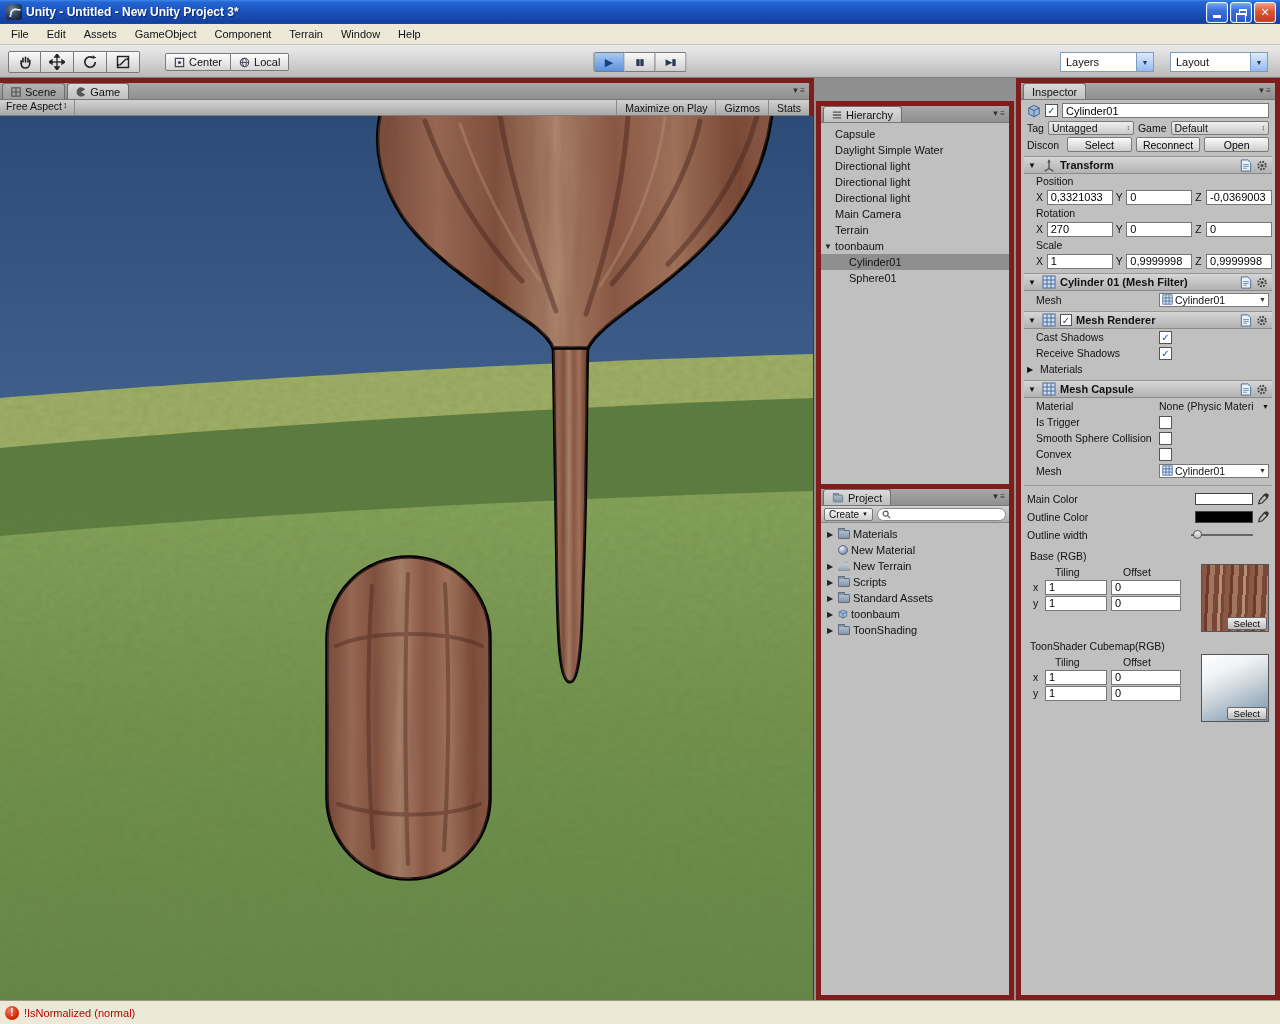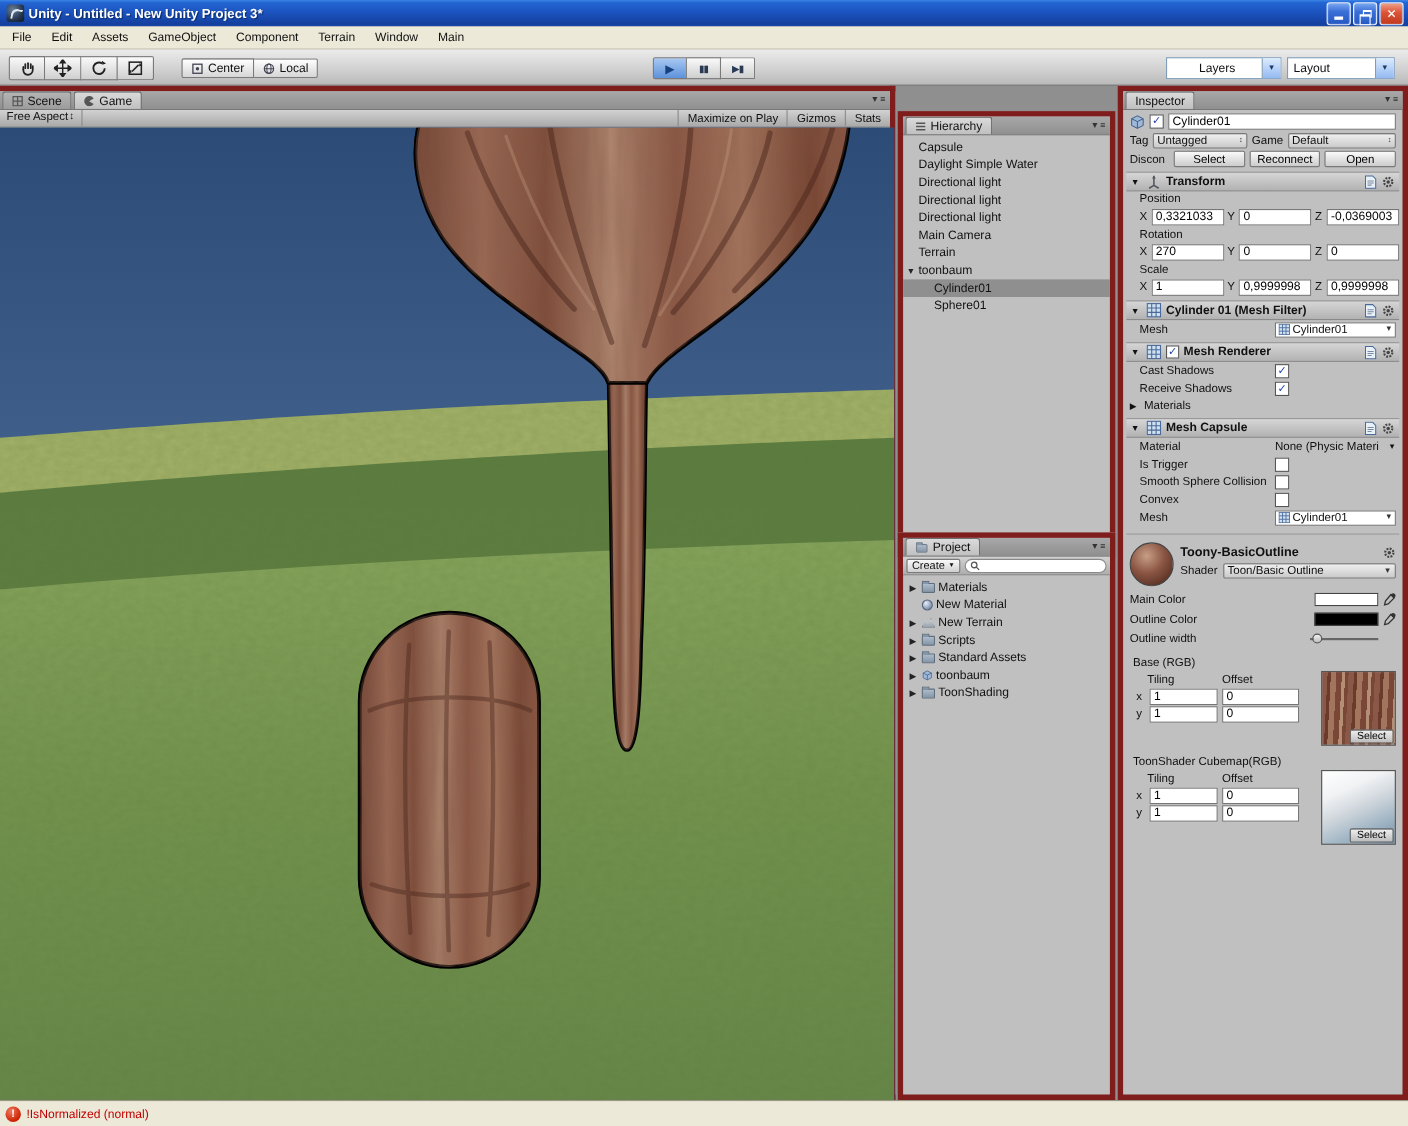--- a/index.html
+++ b/index.html
@@ -156,21 +156,21 @@
   .swatch.white { background:#fff; }
   .swatch.black { background:#000; }
   .dropper { width:12px; height:12px; cursor:pointer; }
   .slider { width:62px; height:12px; position:relative; cursor:pointer; flex:none; }
   .slider .track { position:absolute; left:0; right:0; top:5px; height:2px; background:#666; }
   .slider .thumb { position:absolute; left:2px; top:1px; width:9px; height:9px; border-radius:50%;
     background:linear-gradient(180deg,#f2f2f2,#bdbdbd); border:1px solid #555; }
   .texblock { display:flex; padding:0 3px; margin-bottom:4px; }
   .tileset { width:178px; padding-left:6px; }
   .tilehead { display:flex; height:15px; align-items:center; font-size:10.5px; }
-  .tilehead .h1 { margin-left:10px; width:68px; }
+  .tilehead .h1 { margin-left:22px; width:68px; }
   .tilerow { display:flex; align-items:center; height:16px; gap:4px; }
   .tilerow .al { width:8px; font-size:10.5px; }
   .tf1 { width:62px; height:13px; font-size:10.5px; }
   .tf2 { width:70px; height:13px; font-size:10.5px; }
   .texthumb { width:68px; height:68px; border:1px solid #555; position:relative; flex:none; margin-left:2px; }
   .thumb-wood { background:repeating-linear-gradient(93deg,#8a5847 0 5px,#6b3a2b 5px 8px,#a2755f 8px 13px,#7a4636 13px 18px,#b58e76 18px 21px,#7a4636 21px 24px); }
   .thumb-cube { background:linear-gradient(155deg,#ffffff 0%,#f0f2f4 28%,#ccd4da 52%,#9fb4c4 75%,#7690a6 100%); }
   .selbtn { position:absolute; right:1px; bottom:1px; height:13px; font-size:9.5px; padding:0 6px;
     border:1px solid #666; border-radius:2px; background:linear-gradient(180deg,#efefef,#bdbdbd); cursor:pointer; font-family:inherit; }
   .seclabel { height:16px; display:flex; align-items:center; padding-left:6px; font-size:10.5px; }
@@ -280,21 +280,21 @@
 </div>
 
 <div class="menubar">
   <span class="menu-item">File</span>
   <span class="menu-item">Edit</span>
   <span class="menu-item">Assets</span>
   <span class="menu-item">GameObject</span>
   <span class="menu-item">Component</span>
   <span class="menu-item">Terrain</span>
   <span class="menu-item">Window</span>
-  <span class="menu-item">Main</span>
+  <span class="menu-item">Help</span>
 </div>
 
 <div class="toolbar">
   <div class="toolgroup" style="left:8px;">
     <div class="tbtn">
         <svg>
           <use href="#sym-hand"></use>
         </svg>
       </div>
     <div class="tbtn">
@@ -331,21 +331,21 @@
     <div class="tbtn play-btn active">
         <span style="font-size:11px; letter-spacing:0;">▶</span>
       </div>
     <div class="tbtn play-btn">
         <span>▮▮</span>
       </div>
     <div class="tbtn play-btn">
         <span>▶▮</span>
       </div>
   </div>
-  <div class="combo" style="left:1060px; width:105px;padding-left:24px;">
+  <div class="combo" style="left:1060px; width:94px;">
     <span class="cval">Layers</span>
     <span class="cbtn">
         <span>▼</span>
       </span>
   </div>
   <div class="combo" style="left:1170px; width:98px;">
     <span class="cval">Layout</span>
     <span class="cbtn">
         <span>▼</span>
       </span>
@@ -749,38 +749,20 @@
         <svg class="mi">
             <use href="#sym-mesh"></use>
           </svg>
         <span>Cylinder01</span>
         <span class="dd">▼</span>
       </div>
     </div>
 
     <div class="sep"></div>
 
-    <div class="mat-preview-row">
-      <div class="mat-sphere"></div>
-      <div class="mat-right">
-        <div class="mat-title-row">
-          <span class="mat-title">Toony-BasicOutline</span>
-          <svg class="hic">
-              <use href="#sym-gear"></use>
-            </svg>
-        </div>
-        <div class="shader-row">
-          <span class="smalllbl">Shader</span>
-          <div class="dropdown shader-dd">
-            <span>Toon/Basic Outline</span>
-            <span class="dd">▼</span>
-          </div>
-        </div>
-      </div>
-    </div>
 
     <div class="irow" style="height:18px;">
       <span class="smalllbl" style="flex:1;">Main Color</span>
       <div class="swatch white"></div>
       <svg class="dropper">
           <use href="#sym-dropper"></use>
         </svg>
     </div>
     <div class="irow" style="height:18px;">
       <span class="smalllbl" style="flex:1;">Outline Color</span>

